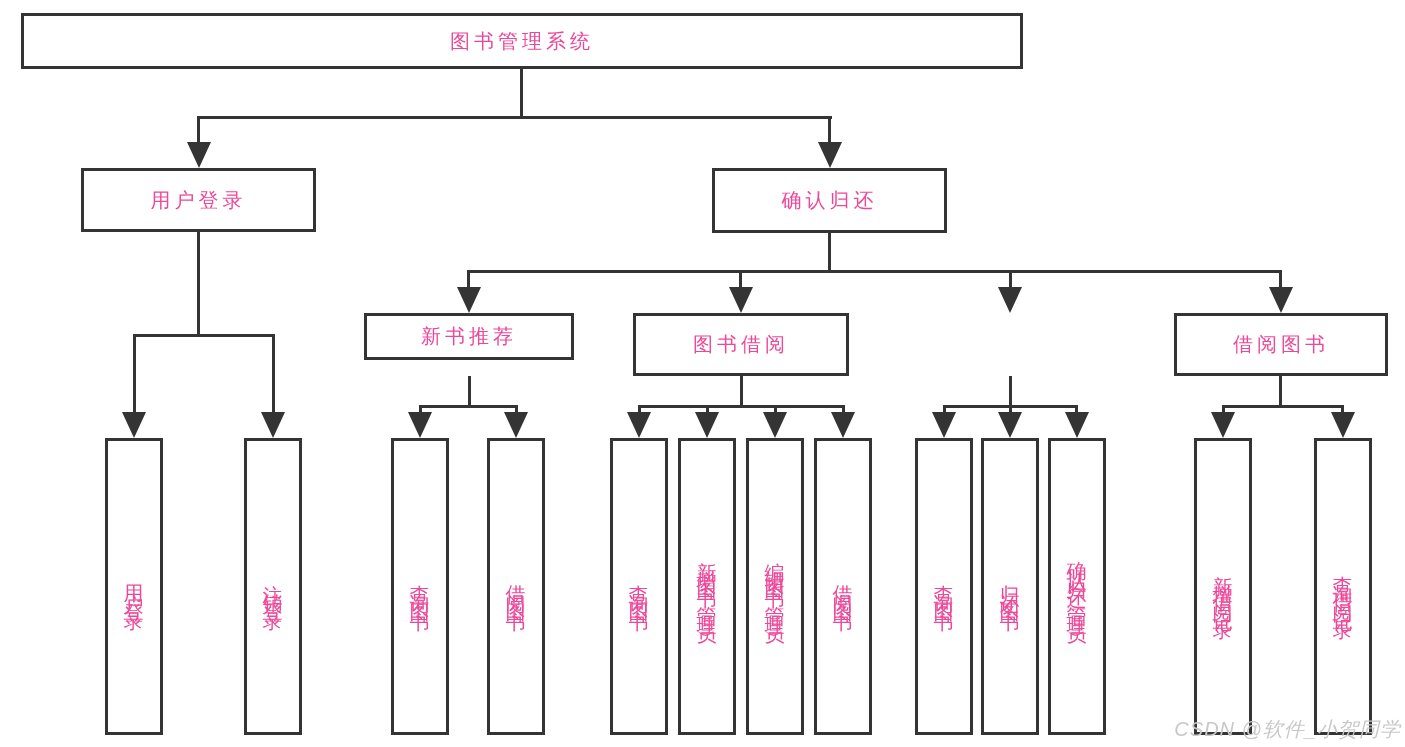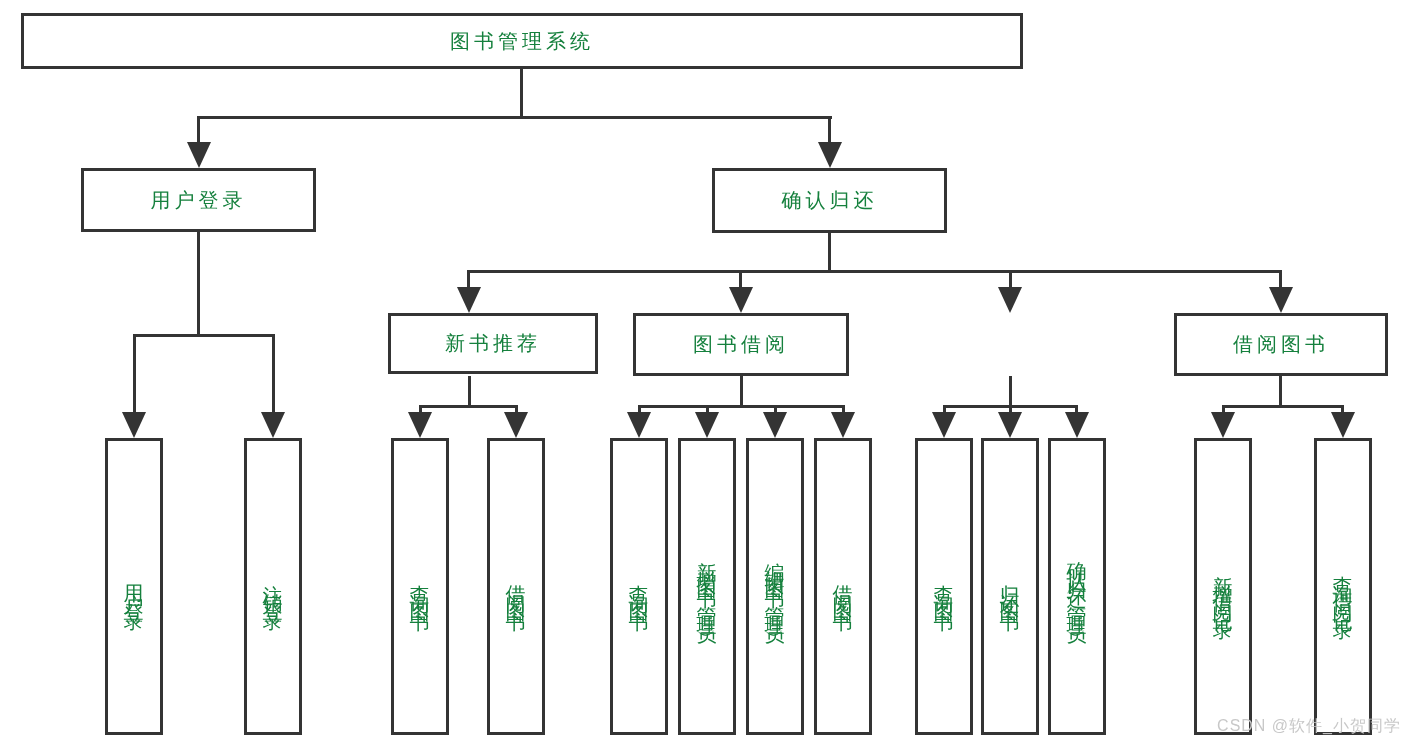--- a/index.html
+++ b/index.html
@@ -4,36 +4,36 @@
 <style>
   html,body{margin:0;padding:0;background:#ffffff;}
   .canvas{
     position:relative;width:1405px;height:747px;background:#ffffff;overflow:hidden;
     font-family:"Liberation Sans","DejaVu Sans",sans-serif;color:#2b2b2b;
   }
   .box{
     position:absolute;box-sizing:border-box;background:#ffffff;
     border:3px solid #343434;
     display:flex;align-items:center;justify-content:center;
-    font-size:20px;letter-spacing:4px;color:#15803d;
+    font-size:20px;letter-spacing:4px;color:#ec4899;
     text-align:center;white-space:nowrap;z-index:2;
   }
   .vbox{
     writing-mode:vertical-rl;text-orientation:mixed;
     letter-spacing:9px;line-height:1;white-space:normal;
   }
   .line{position:absolute;background:#343434;z-index:1;}
   .arrow{
     position:absolute;width:0;height:0;z-index:1;
     border-left:12px solid transparent;border-right:12px solid transparent;
     border-top:26px solid #343434;
   }
   .watermark{
     position:absolute;top:716px;right:4px;z-index:6;
-    font-size:16px;color:#c8c8c8;letter-spacing:1px;white-space:nowrap;
+    font-size:20px;color:#c8c8c8;letter-spacing:1px;white-space:nowrap;font-style:italic;
   }
 </style>
 </head>
 <body>
 
 <div class="canvas">
 
   <div class="box" style="left:21px;top:13px;width:1002px;height:56px;">
       <span>图书管理系统</span>
     </div>
@@ -63,21 +63,21 @@
   <div class="line" style="left:467px;top:270px;width:815px;height:3px;"></div>
   <div class="line" style="left:467px;top:270px;width:3px;height:20px;"></div>
   <div class="line" style="left:739px;top:270px;width:3px;height:20px;"></div>
   <div class="line" style="left:1009px;top:270px;width:3px;height:20px;"></div>
   <div class="line" style="left:1279px;top:270px;width:3px;height:20px;"></div>
   <div class="arrow" style="left:457px;top:287px;"></div>
   <div class="arrow" style="left:729px;top:287px;"></div>
   <div class="arrow" style="left:998px;top:287px;"></div>
   <div class="arrow" style="left:1269px;top:287px;"></div>
 
-  <div class="box" style="left:364px;top:313px;width:210px;height:61px;margin-left:24px;">
+  <div class="box" style="left:364px;top:313px;width:210px;height:47px;">
       <span>新书推荐</span>
     </div>
   <div class="box" style="left:633px;top:313px;width:216px;height:63px;">
       <span>图书借阅</span>
     </div>
   <div class="box" style="left:1174px;top:313px;width:214px;height:63px;">
       <span>借阅图书</span>
     </div>
 
   <div class="line" style="left:468px;top:376px;width:3px;height:31px;"></div>

